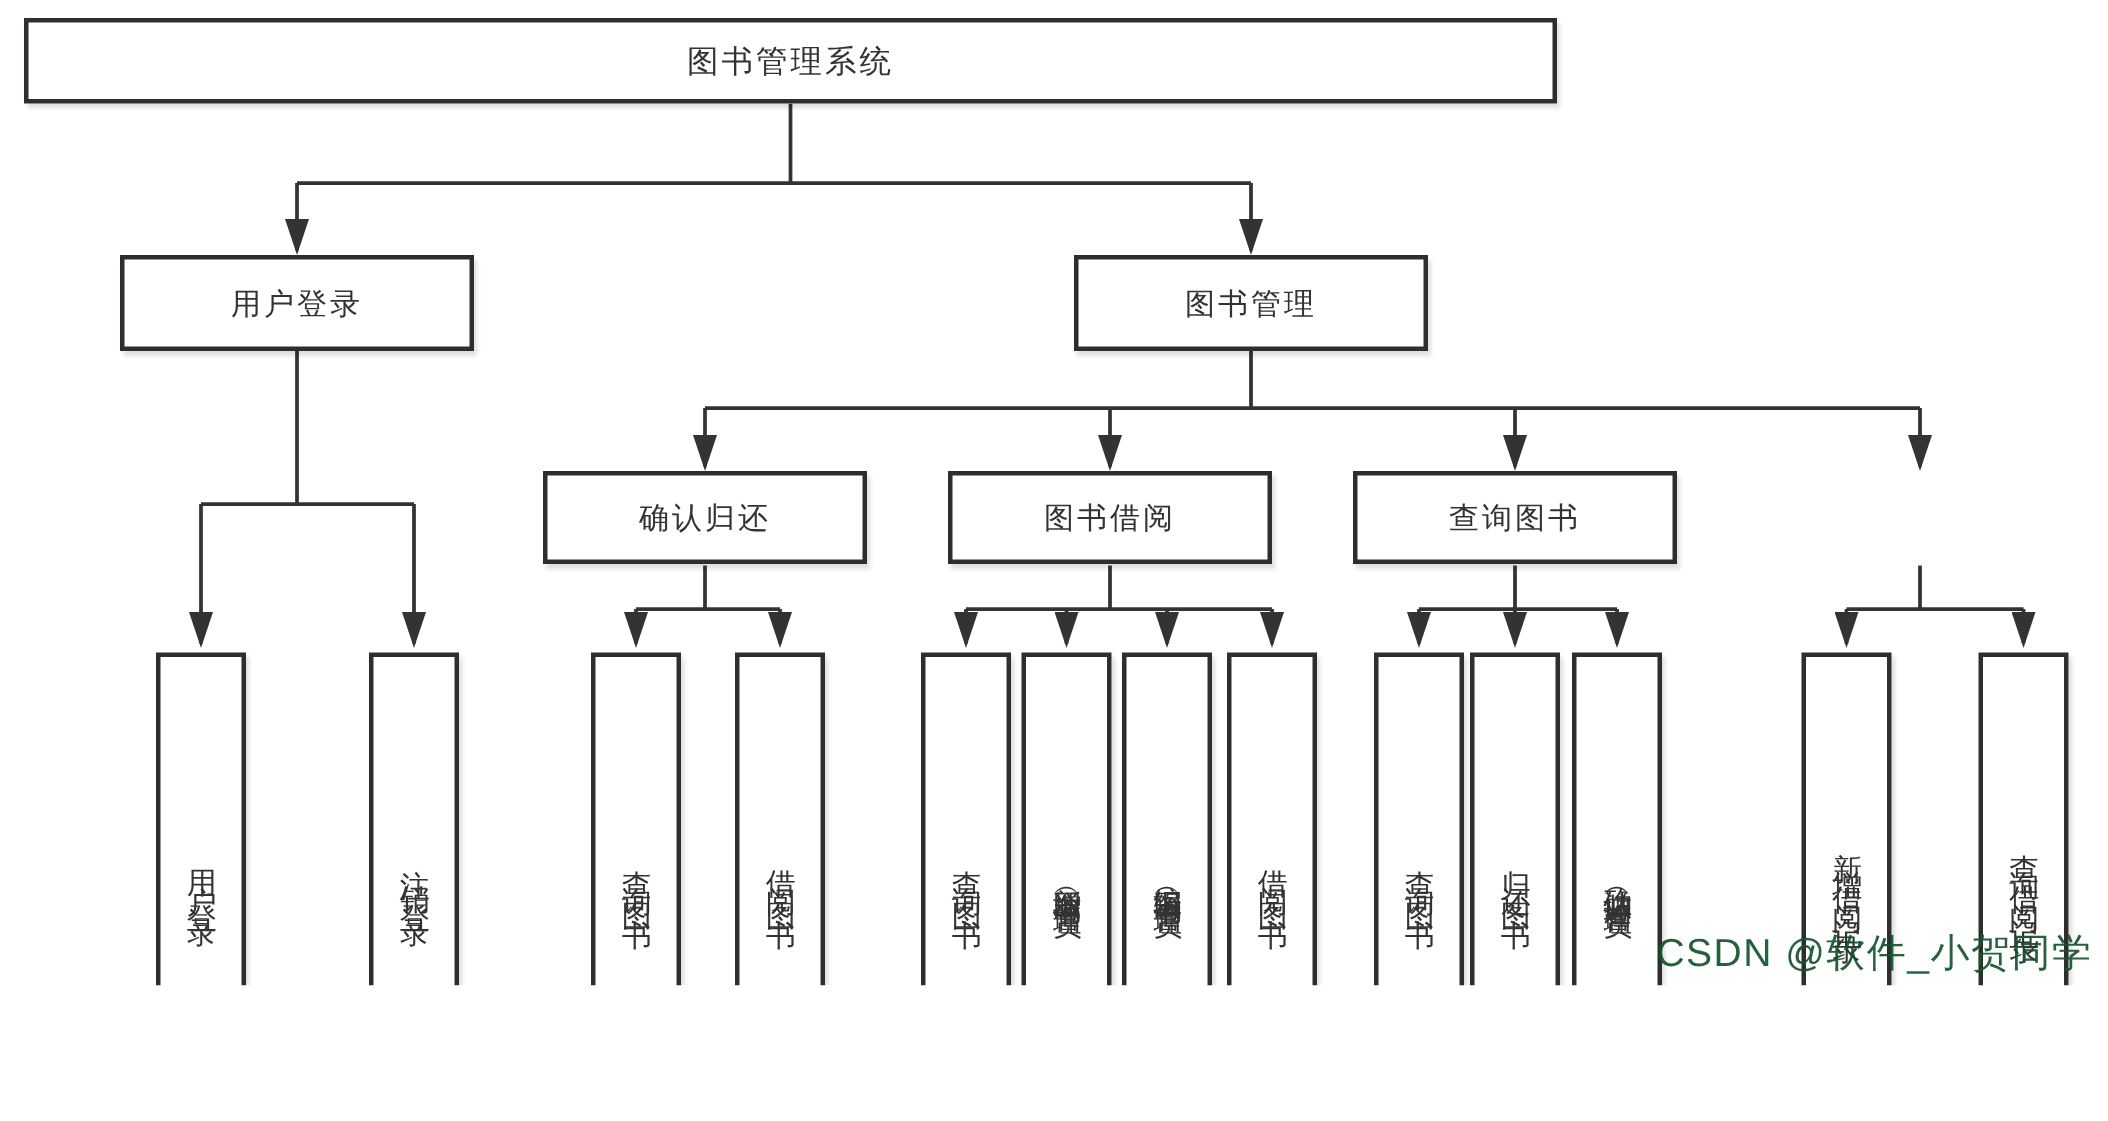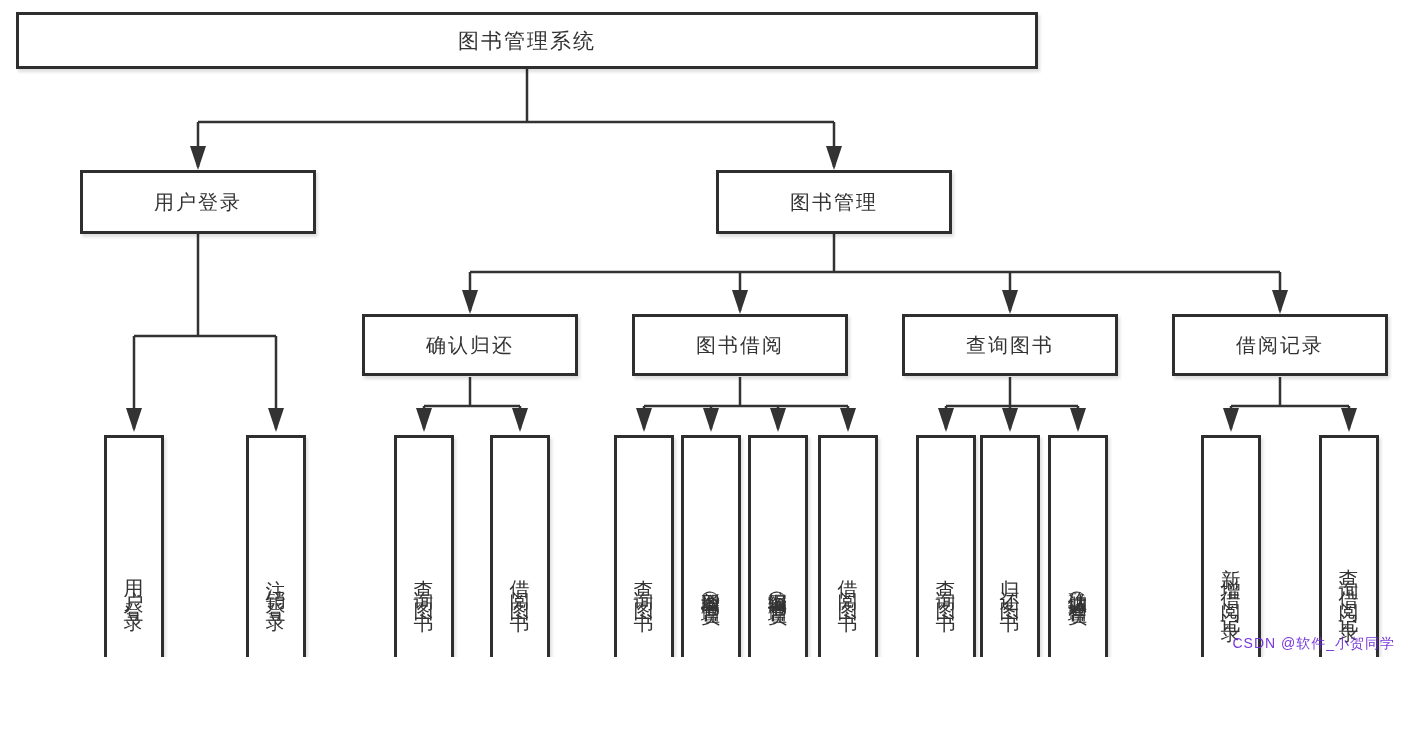--- a/index.html
+++ b/index.html
@@ -38,22 +38,22 @@
     font-size: 20px;
     letter-spacing: 0.55em;
     line-height: 1;
   }
   .vbox span.long { letter-spacing: 0.12em; font-size: 19px; }
 
   #watermark {
     position: absolute;
     right: 10px;
     bottom: 4px;
-    font-size: 14px;
-    color: #6d28d9;
+    font-size: 26px;
+    color: #14532d;
     opacity: 0.92;
     letter-spacing: 1px;
     z-index: 5;
     white-space: nowrap;
     margin-left: 32px;
   }
 </style>
 </head>
 <body>
 
@@ -134,23 +134,20 @@
 
   <div class="box" style="left:362px; top:314px; width:216px; height:62px;">
     <span>确认归还</span>
   </div>
   <div class="box" style="left:632px; top:314px; width:216px; height:62px;">
     <span>图书借阅</span>
   </div>
   <div class="box" style="left:902px; top:314px; width:216px; height:62px;">
     <span>查询图书</span>
   </div>
-  <div class="box" style="left:1172px; top:314px; width:216px; height:62px;">
-    <span>借阅记录</span>
-  </div>
 
   <div class="vbox" style="left:104px; top:435px; width:60px; height:302px;">
     <span>用户登录</span>
   </div>
   <div class="vbox" style="left:246px; top:435px; width:60px; height:302px;">
     <span>注销登录</span>
   </div>
 
   <div class="vbox" style="left:394px; top:435px; width:60px; height:302px;">
     <span>查询图书</span>

